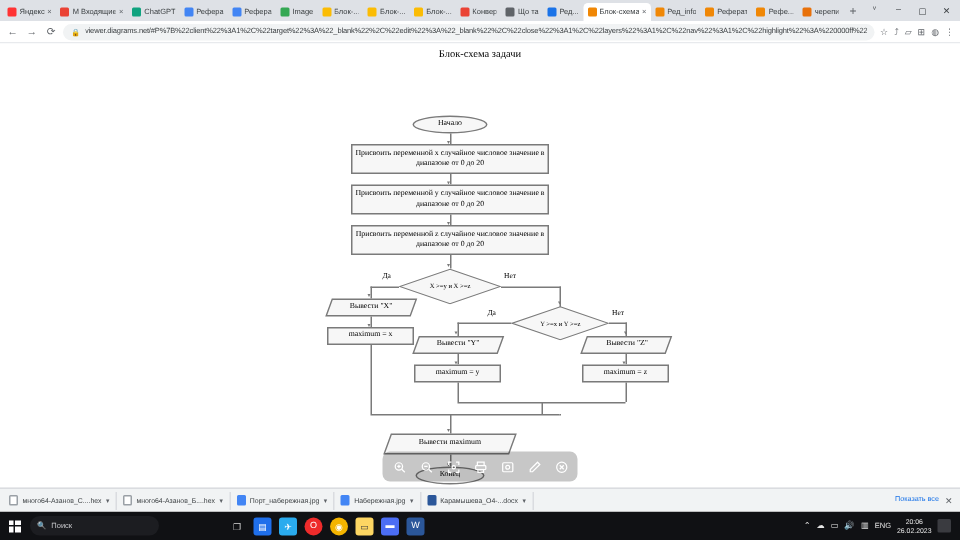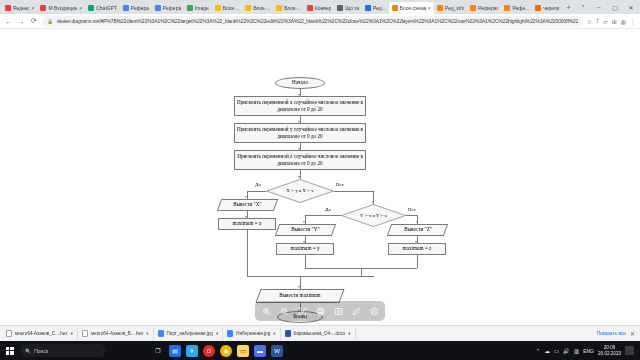--- a/index.html
+++ b/index.html
@@ -276,20 +276,21 @@
       <span>▱</span>
       <span>⊞</span>
       <span>◍</span>
       <span>⋮</span>
     </div>
   </div>
 
   <div class="viewer">
     <div class="diagram">
 
+      <div class="dtitle">Блок-схема задачи</div>
 
       <div class="node terminal" style="left:275px; top:48px; width:50px; height:12px;">
         <span>Начало</span>
       </div>
       <div class="edge v" style="left:299.6px; top:60px; height:7px;"></div>
       <div class="arrow" style="left:298px; top:65px;"></div>
 
       <div class="node" style="left:234px; top:67px; width:132px; height:20px;">
         <span>Присвоить переменной x случайное числовое значение в диапазоне от 0 до 20</span>
       </div>

